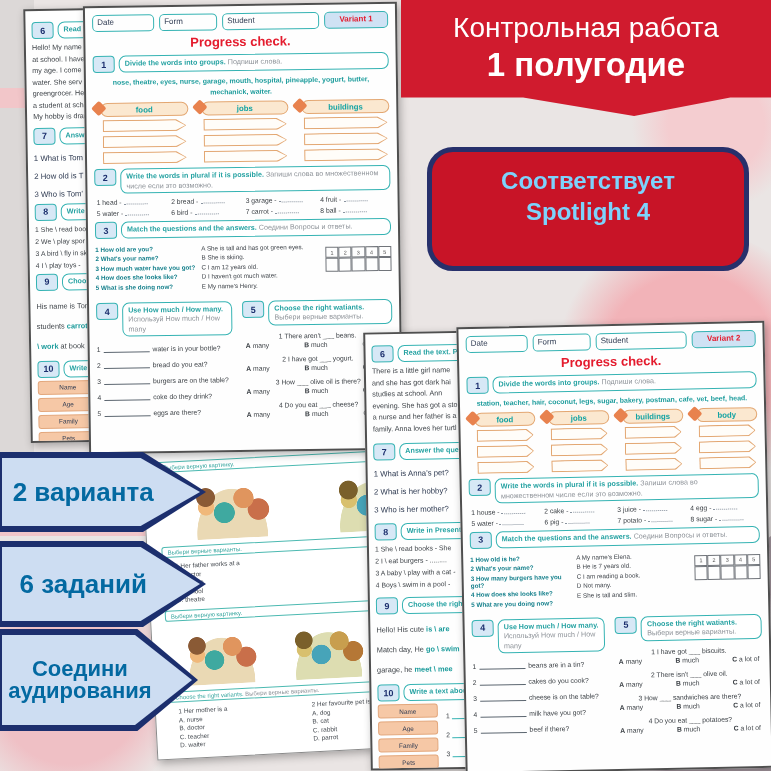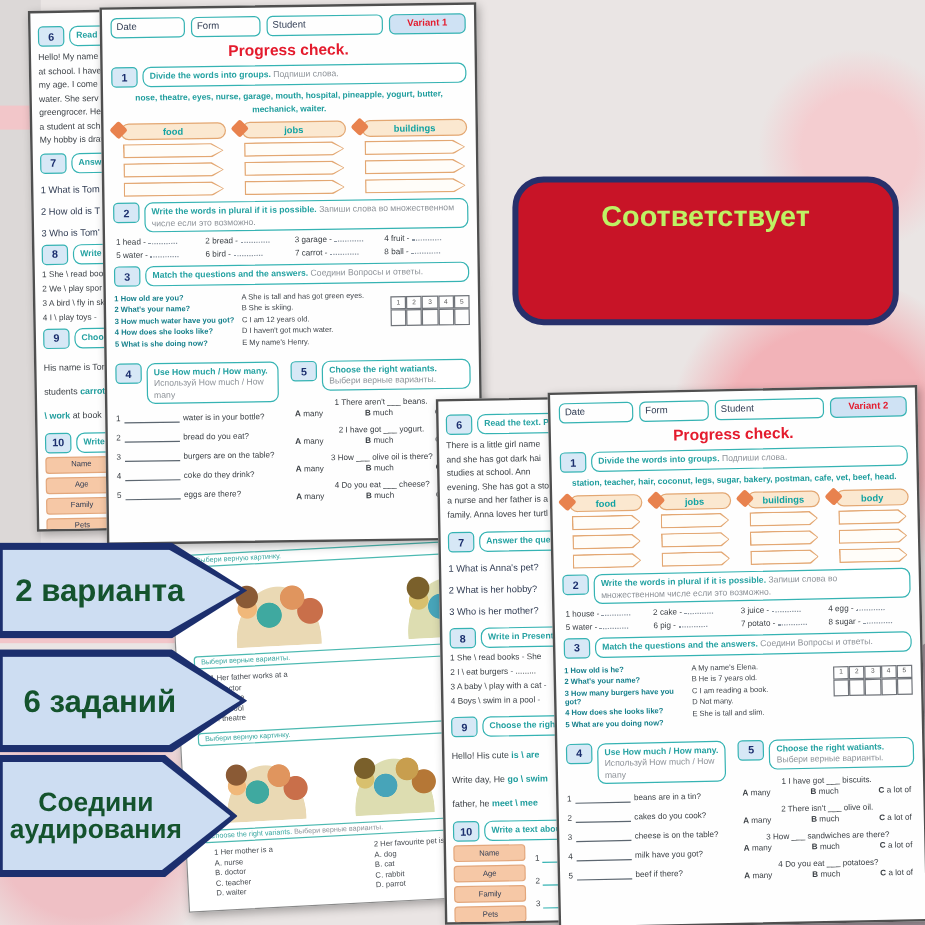--- a/index.html
+++ b/index.html
@@ -92,33 +92,33 @@
   .pics .pic:nth-child(3){filter:hue-rotate(-14deg);}
   .pics .pic:nth-child(4){filter:hue-rotate(32deg);}
   .p4 .pic{width:84px;height:58px;}
   .lopts{display:flex;margin:3px 0 7px;}
   .lcol{font-size:6.4px;color:#474c52;}
   .lcol .t{margin-bottom:2px;}
   .lcol div{margin-top:1.5px;}
   
   .arrow{position:absolute;left:-4px;z-index:7;background:#1c2f6e;clip-path:polygon(0 0,70% 0,100% 50%,70% 100%,0 100%);}
   .ain{position:absolute;inset:6px;background:#cdddf2;clip-path:polygon(0 0,70% 0,100% 50%,70% 100%,0 100%);display:flex;align-items:center;}
-  .ain span{display:block;width:82%;text-align:center;color:#14532d;font-weight:bold;line-height:1.0;}
+  .ain span{display:block;width:82%;text-align:center;color:#0369a1;font-weight:bold;line-height:1.0;}
   .a1{top:452px;width:210px;height:80px;}
   .a2{top:541px;width:210px;height:86px;}
   .a3{top:629px;width:202px;height:102px;}
   .a1 span,.a2 span{font-size:26px;}
   .a3 span{font-size:22px;}
   
   .banner{position:absolute;left:401px;top:0;width:370px;height:116px;background:#d01b2e;
     clip-path:polygon(0 0,100% 0,100% 84%,89% 84%,63% 100%,33% 84%,0 84%);
     filter:drop-shadow(-3px 3px 0 #1a1a1a);z-index:8;text-align:center;color:#fff;}
   .banner .b1{font-size:28px;margin-top:12px;}
   .banner .b2{font-size:33px;font-weight:bold;margin-top:2px;}
-  .spot{position:absolute;left:427px;top:147px;width:322px;height:124px;background:#c81427;border:5px solid #27306b;border-radius:26px;z-index:8;box-sizing:border-box;text-align:center;color:#bef264;font-weight:bold;font-size:24px;line-height:1.3;padding-top:13px;}
+  .spot{position:absolute;left:427px;top:147px;width:322px;height:124px;background:#c81427;border:5px solid #27306b;border-radius:26px;z-index:8;box-sizing:border-box;text-align:center;color:#7dd3fc;font-weight:bold;font-size:24px;line-height:1.3;padding-top:13px;}
 </style>
 </head>
 <body>
 
 <div class="canvas">
 
   <div class="shade-left"></div>
   <div class="splash sp-r1"></div>
   <div class="splash sp-r2"></div>
   <div class="splash sp-bl"></div>
@@ -429,22 +429,22 @@
       </div>
     <div class="b8">1 She \ read books - She</div>
     <div class="b8">2 I \ eat burgers - .........</div>
     <div class="b8">3 A baby \ play with a cat -</div>
     <div class="b8">4 Boys \ swim in a pool -</div>
     <div class="taskrow" style="margin-top:9px;">
         <div class="badge">9</div>
         <div class="ibox en">Choose the right f</div>
       </div>
     <div class="b9"><span>Hello! His cute </span><span class="topt">is \ are</span><span></span></div>
-    <div class="b9"><span>Write day, He </span><span class="topt">go \ swim</span><span></span></div>
-    <div class="b9"><span>father, he </span><span class="topt">meet \ mee</span><span></span></div>
+    <div class="b9"><span>Match day, He </span><span class="topt">go \ swim</span><span></span></div>
+    <div class="b9"><span>garage, he </span><span class="topt">meet \ mee</span><span></span></div>
     <div class="taskrow" style="margin-top:10px;">
         <div class="badge">10</div>
         <div class="ibox en">Write a text about</div>
       </div>
     <div class="t10wrap">
       <div>
         <div class="prow">Name</div>
         <div class="prow">Age</div>
         <div class="prow">Family</div>
         <div class="prow">Pets</div>
@@ -652,17 +652,22 @@
       <div class="ain">
         <span>6 заданий</span>
       </div>
     </div>
   <div class="arrow a3">
       <div class="ain">
         <span>Соедини аудирования</span>
       </div>
     </div>
 
+  <div class="banner">
+    <div class="b1">Контрольная работа</div>
+    <div class="b2">1 полугодие</div>
+  </div>
 
   <div class="spot">
     <div>Соответствует</div>
+    <div>Spotlight 4</div>
   </div>
 </div>
 
 </body></html>

